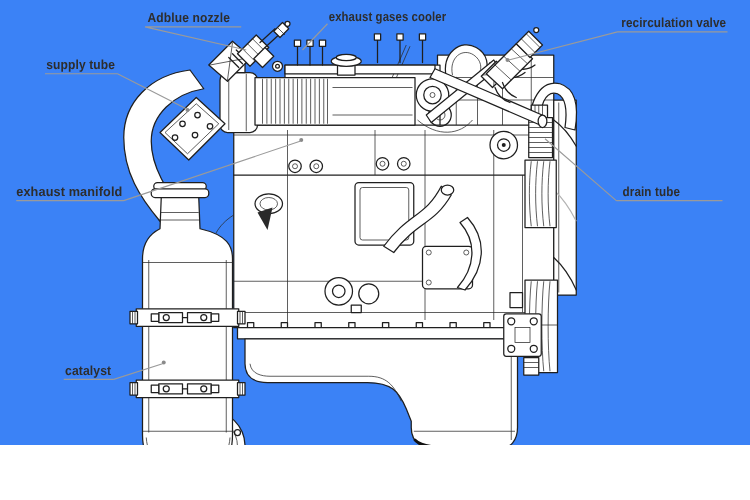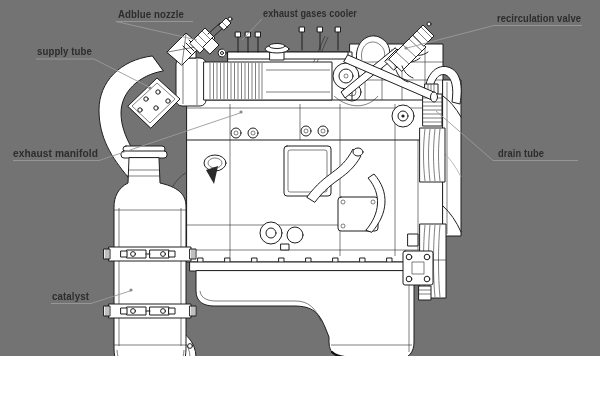--- a/index.html
+++ b/index.html
@@ -1,16 +1,16 @@
 <!DOCTYPE html>
 <html><head>
 <meta charset="utf-8">
 <style>
   html,body{margin:0;padding:0;background:#fff;}
-  .stage{position:relative;width:600px;height:356px;background:#737373;overflow:hidden;
+  .stage{position:relative;width:600px;height:356px;background:#3b82f6;overflow:hidden;
          font-family:"Liberation Sans",sans-serif;}
   svg{display:block;}
   .k  {stroke:#1f1f1f;fill:none;stroke-width:1;stroke-linejoin:round;stroke-linecap:round;}
   .kw {stroke:#1f1f1f;fill:#ffffff;stroke-width:1;stroke-linejoin:round;stroke-linecap:round;}
   .thin {stroke:#2a2a2a;fill:none;stroke-width:.6;}
   .thick{stroke:#111;fill:none;stroke-width:2.2;stroke-linecap:round;}
   .gray {stroke:#b3b3b3;fill:none;stroke-width:.9;}
   .leader{stroke:#9a9a9a;fill:none;stroke-width:.9;}
   .ldot{fill:#8a8a8a;stroke:none;}
   .lbl{font-family:"Liberation Sans",sans-serif;font-size:10.5px;font-weight:600;

